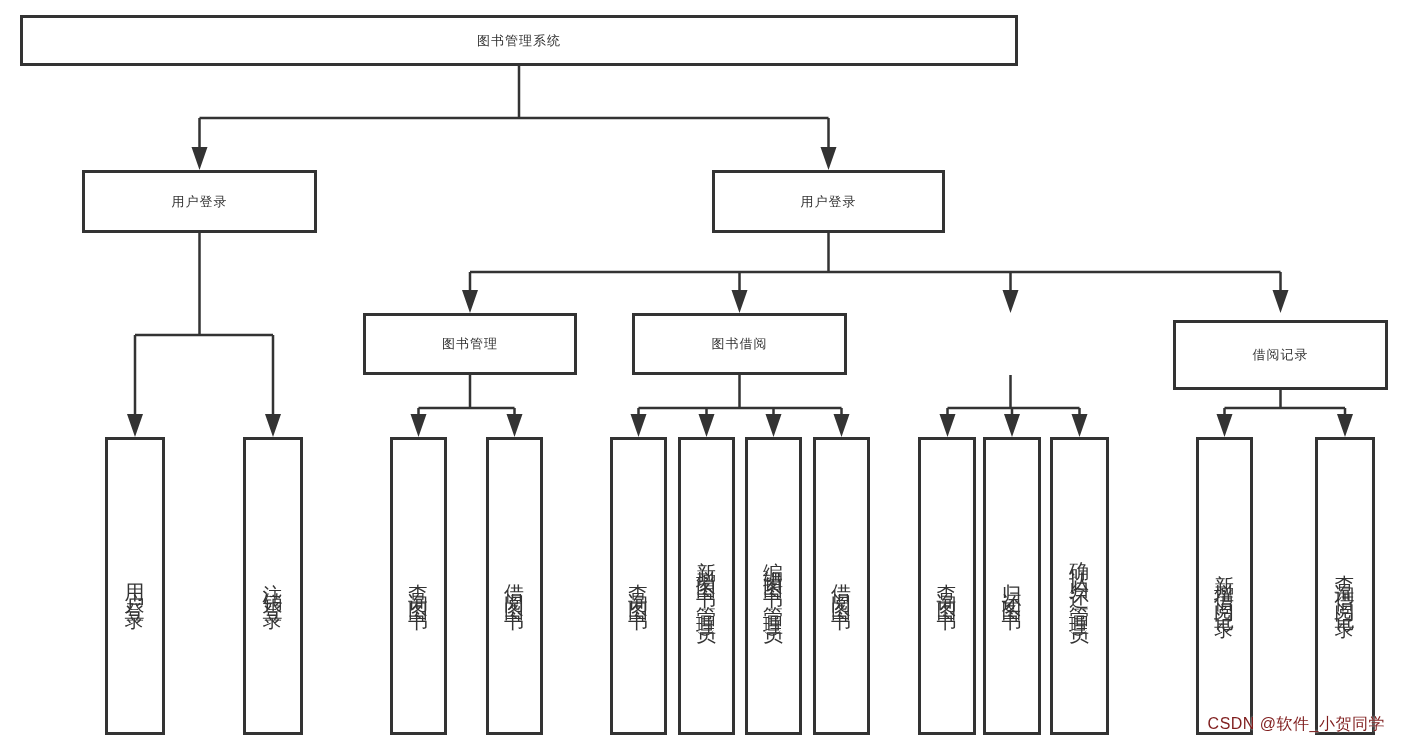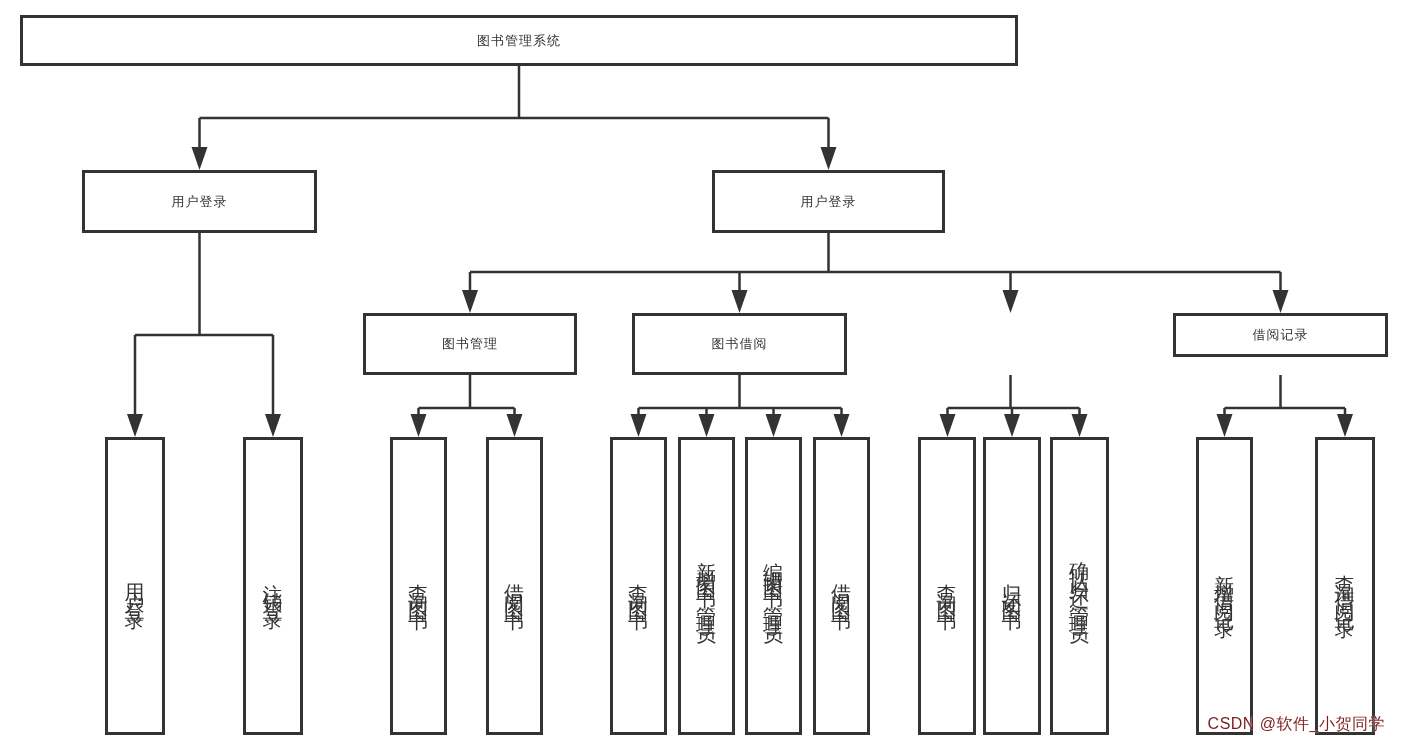--- a/index.html
+++ b/index.html
@@ -53,21 +53,21 @@
       <path d="M 191.5 147 L 207.5 147 L 199.5 170 Z M 820.5 147 L 836.5 147 L 828.5 170 Z M 127 414 L 143 414 L 135 437 Z M 265 414 L 281 414 L 273 437 Z M 462 290 L 478 290 L 470 313 Z M 731.5 290 L 747.5 290 L 739.5 313 Z M 1002.5 290 L 1018.5 290 L 1010.5 313 Z M 1272.5 290 L 1288.5 290 L 1280.5 313 Z M 410.5 414 L 426.5 414 L 418.5 437 Z M 506.5 414 L 522.5 414 L 514.5 437 Z M 630.5 414 L 646.5 414 L 638.5 437 Z M 698.5 414 L 714.5 414 L 706.5 437 Z M 765.5 414 L 781.5 414 L 773.5 437 Z M 833.5 414 L 849.5 414 L 841.5 437 Z M 939.5 414 L 955.5 414 L 947.5 437 Z M 1004 414 L 1020 414 L 1012 437 Z M 1071.5 414 L 1087.5 414 L 1079.5 437 Z M 1216.5 414 L 1232.5 414 L 1224.5 437 Z M 1337 414 L 1353 414 L 1345 437 Z " fill="#333333" stroke="none"></path>
     </svg>
 
   <div class="box h" style="left:20px;top:15px;width:998px;height:51px">图书管理系统</div>
 
   <div class="box h" style="left:82px;top:170px;width:235px;height:63px">用户登录</div>
   <div class="box h" style="left:712px;top:170px;width:233px;height:63px">用户登录</div>
 
   <div class="box h" style="left:363px;top:313px;width:214px;height:62px">图书管理</div>
   <div class="box h" style="left:632px;top:313px;width:215px;height:62px">图书借阅</div>
-  <div class="box h" style="left:1173px;top:313px;width:215px;height:44px">借阅记录</div>
+  <div class="box h" style="left:1173px;top:320px;width:215px;height:70px">借阅记录</div>
 
   <div class="box v" style="left:105px;top:437px;width:60px;height:298px">
     <span>用户登录</span>
   </div>
   <div class="box v" style="left:243px;top:437px;width:60px;height:298px">
     <span>注销登录</span>
   </div>
 
   <div class="box v" style="left:390px;top:437px;width:57px;height:298px">
     <span>查询图书</span>

